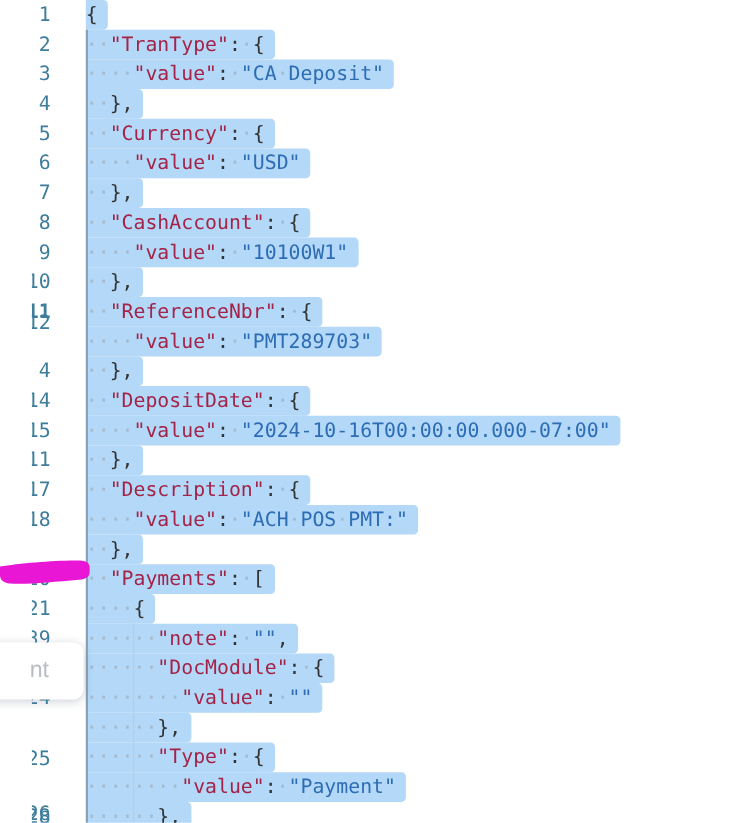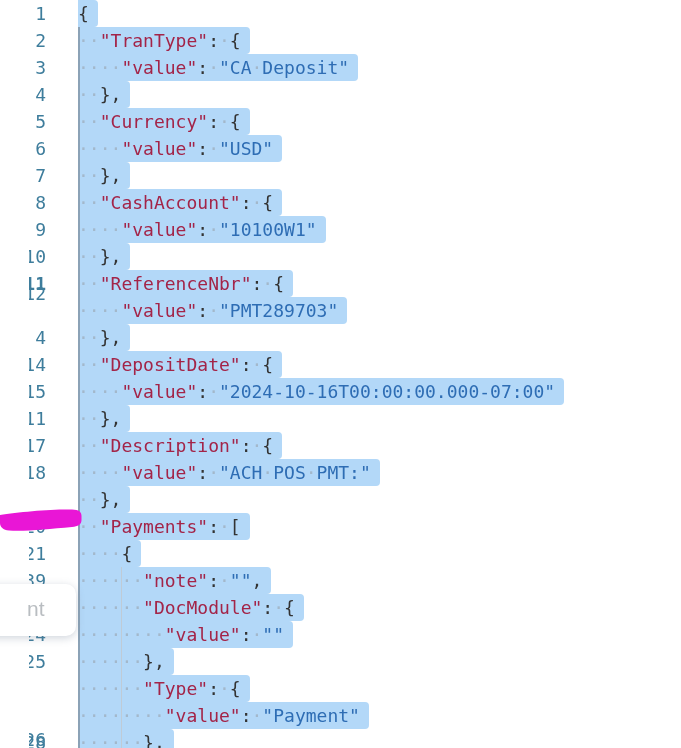--- a/index.html
+++ b/index.html
@@ -58,21 +58,21 @@
       <div class="num" style="top: 378px;">15</div>
       <div class="num" style="top: 405px;">11</div>
       <div class="num" style="top: 432px;">17</div>
       <div class="num" style="top: 459px; margin-left: 37px;">18</div>
       <div class="num" style="top: 510px;">19</div>
       <div class="num" style="top: 513px;">20</div>
       <div class="num" style="top: 540px;">21</div>
       <div class="num" style="top: 567px;">39</div>
       <div class="num" style="top: 594px;">23</div>
       <div class="num" style="top: 621px;">24</div>
-      <div class="num" style="top: 648px;">25</div>
+      <div class="num" style="top: 676px;">25</div>
       <div class="num" style="top: 706px; margin-top: 20px;">26</div>
       <div class="num" style="top: 742px;">27</div>
       <div class="num" style="top: 729px;">28</div>
     </div>
   <div class="code">
       <div class="row"><span class="sel"><span class="p">{</span></span></div>
       <div class="row"><span class="sel"><span class="ws">·</span><span class="ws">·</span><span class="k">"</span><span class="k">T</span><span class="k">r</span><span class="k">a</span><span class="k">n</span><span class="k">T</span><span class="k">y</span><span class="k">p</span><span class="k">e</span><span class="k">"</span><span class="p">:</span><span class="ws">·</span><span class="p">{</span></span></div>
       <div class="row"><span class="sel"><span class="ws">·</span><span class="ws">·</span><span class="ws">·</span><span class="ws">·</span><span class="k">"</span><span class="k">v</span><span class="k">a</span><span class="k">l</span><span class="k">u</span><span class="k">e</span><span class="k">"</span><span class="p">:</span><span class="ws">·</span><span class="v">"</span><span class="v">C</span><span class="v">A</span><span class="ws">·</span><span class="v">D</span><span class="v">e</span><span class="v">p</span><span class="v">o</span><span class="v">s</span><span class="v">i</span><span class="v">t</span><span class="v">"</span></span></div>
       <div class="row"><span class="sel"><span class="ws">·</span><span class="ws">·</span><span class="p">}</span><span class="p">,</span></span></div>
       <div class="row"><span class="sel"><span class="ws">·</span><span class="ws">·</span><span class="k">"</span><span class="k">C</span><span class="k">u</span><span class="k">r</span><span class="k">r</span><span class="k">e</span><span class="k">n</span><span class="k">c</span><span class="k">y</span><span class="k">"</span><span class="p">:</span><span class="ws">·</span><span class="p">{</span></span></div>

